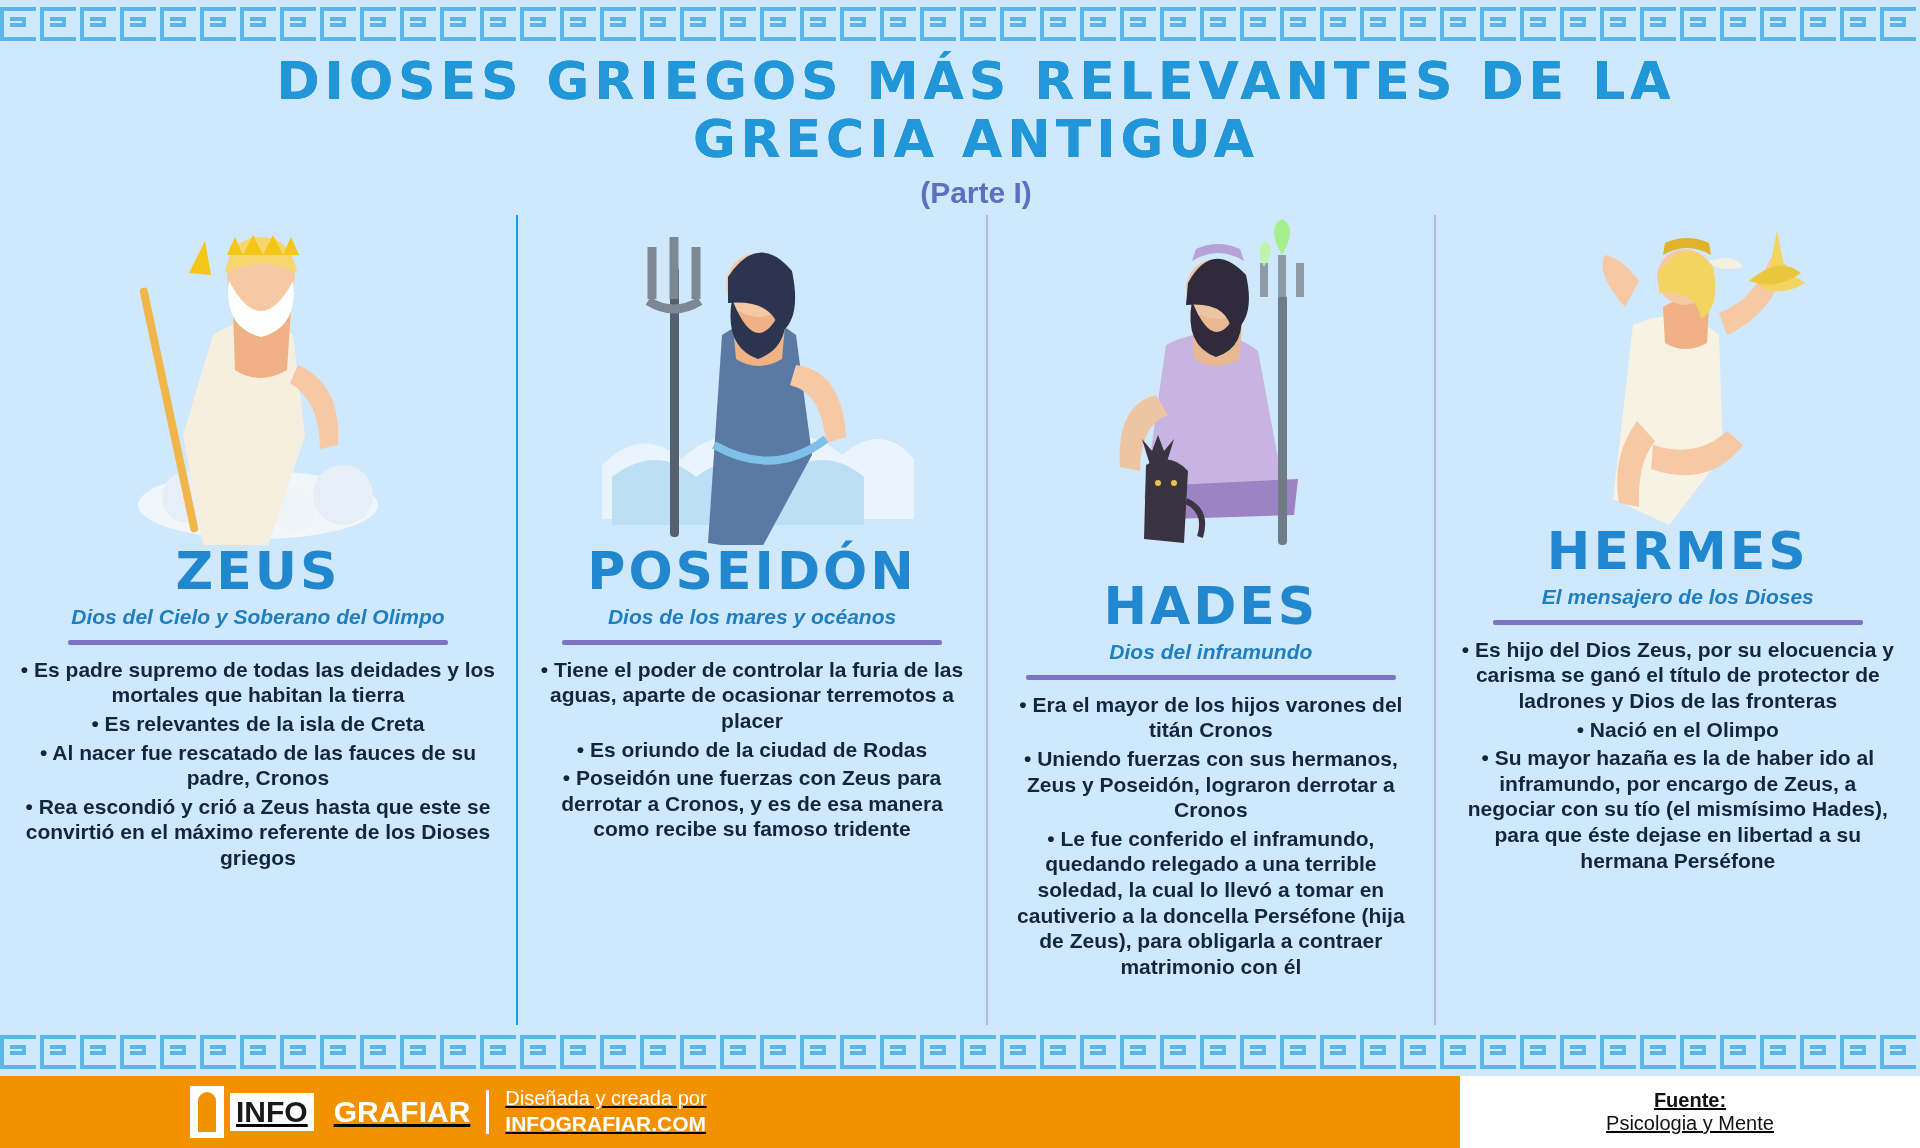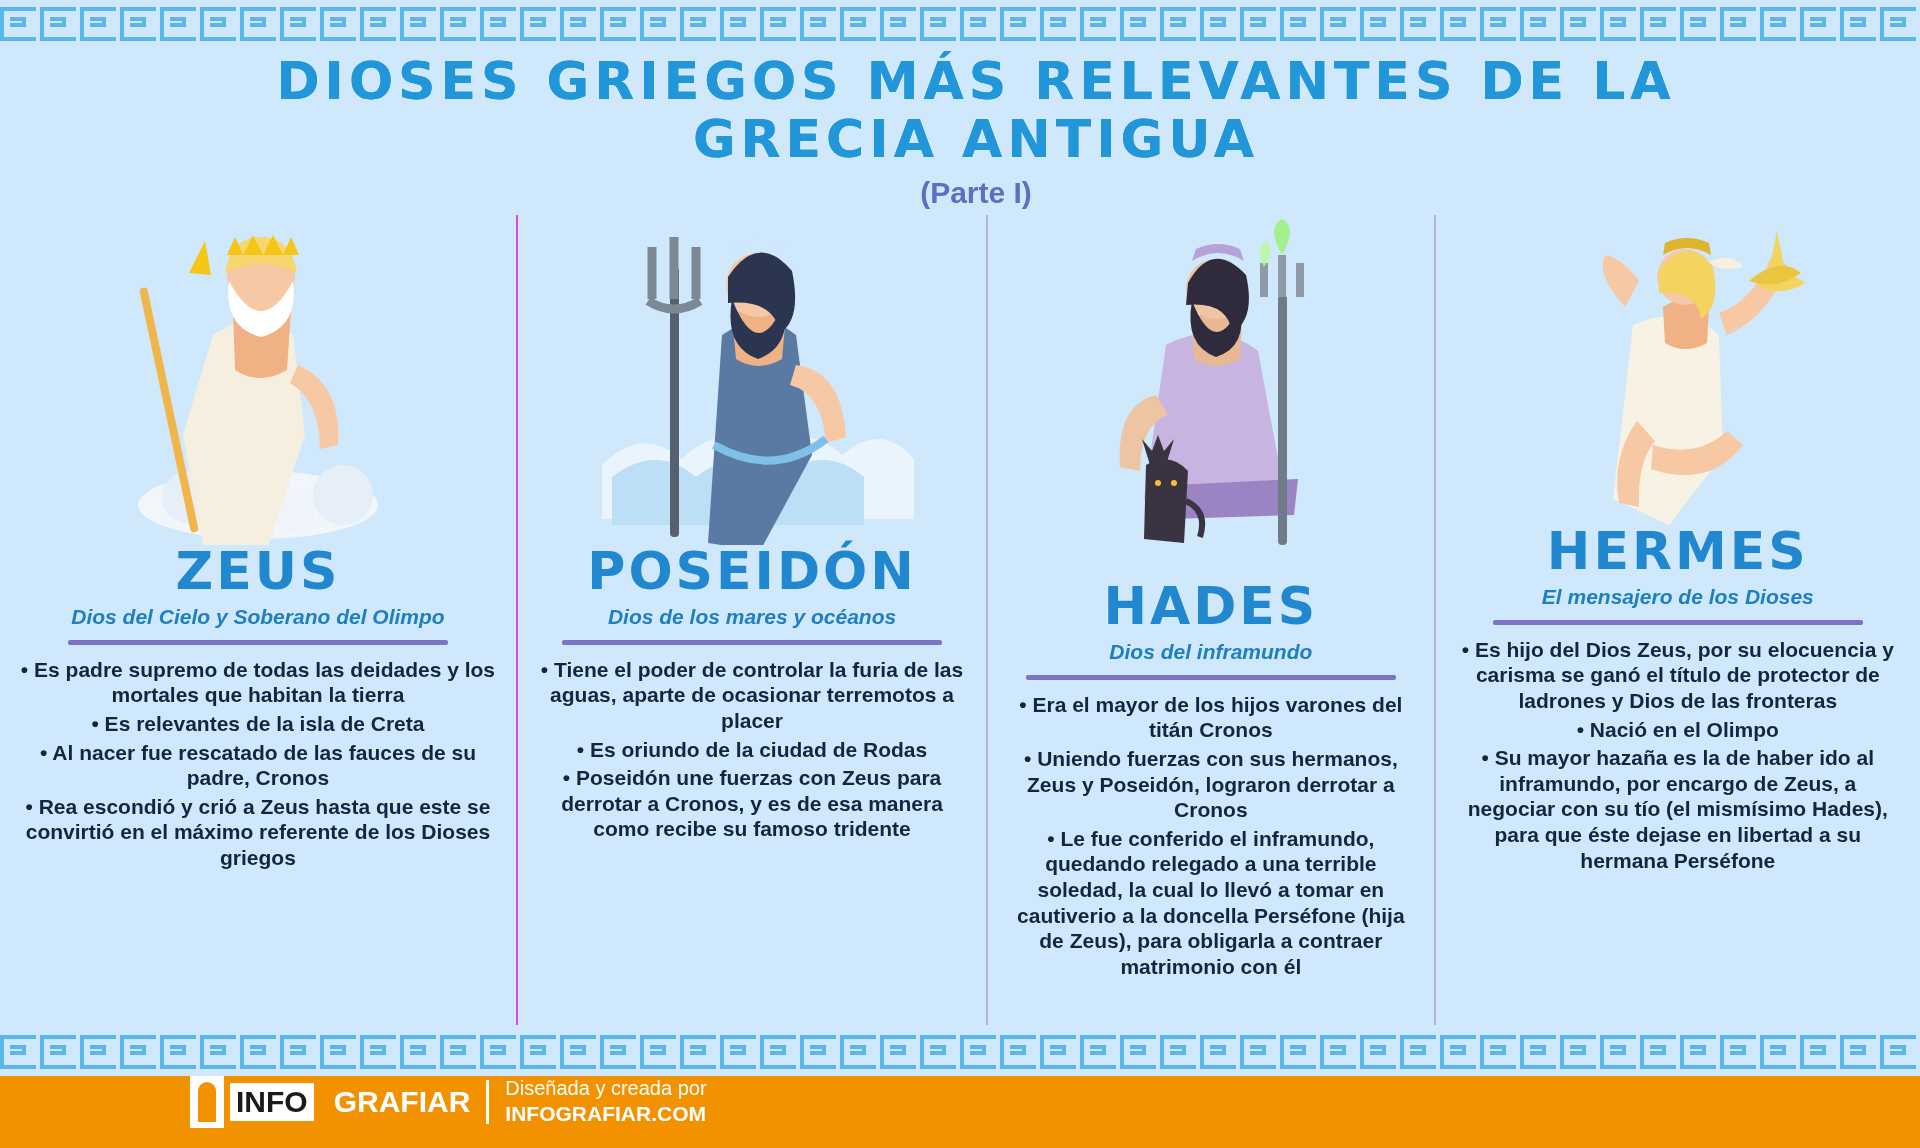--- a/index.html
+++ b/index.html
@@ -56,21 +56,21 @@
   .columns{
     position:absolute;top:215px;left:0;width:1920px;height:810px;
     display:flex;
   }
   .col{
     position:relative;
     box-sizing:border-box;
     padding:0 14px;
   }
   .col.c1{width:540px;}
-  .col.c2{width:492px;border-left:2px solid #d946ef;}
+  .col.c2{width:492px;border-left:2px solid #0ea5e9;}
   .col.c3{width:468px;border-left:2px solid #b9b3e0;}
   .col.c4{width:509px;border-left:2px solid #b9b3e0;}
   .art{
     height:320px;position:relative;
   }
   .god-name{
     text-align:center;
     font-family:"DejaVu Sans", sans-serif;
     color:#2188cf;
     font-weight:bold;
@@ -103,21 +103,21 @@
   .facts li{list-style:none;margin:0 0 3px 0;}
   .facts ul{margin:0;padding:0;}
   
   .c1 .art{height:330px;}
   .c2 .art{height:330px;}
   .c3 .art{height:365px;}
   .c4 .art{height:310px;}
   
   .footer{
     position:absolute;top:1076px;left:0;width:1920px;height:72px;
-    background:#f39200;display:flex;align-items:flex-start;
+    background:#f39200;display:flex;align-items:center;text-decoration:underline;
   }
   .footer-left{display:flex;align-items:center;padding-left:190px;flex:1;}
   .logo-mark{
     width:34px;height:52px;background:#ffffff;position:relative;margin-right:6px;
     clip-path:polygon(0 0,100% 0,100% 100%,0 100%);
   }
   .logo-mark::after{
     content:"";position:absolute;left:8px;top:6px;width:18px;height:40px;
     background:#f39200;border-radius:9px 9px 0 0;
   }
@@ -389,13 +389,17 @@
   <div class="footer-left">
     <div class="logo-mark"></div>
     <div class="logo-info">INFO</div>
     <div class="logo-grafiar">GRAFIAR</div>
     <div class="logo-sep"></div>
     <div class="by-text">
       <div>Diseñada y creada por</div>
       <strong>INFOGRAFIAR.COM</strong>
     </div>
   </div>
+  <div class="footer-right">
+    <div class="src-label">Fuente:</div>
+    <div class="src-value">Psicologia y Mente</div>
+  </div>
 </div>
 
 </body></html>

